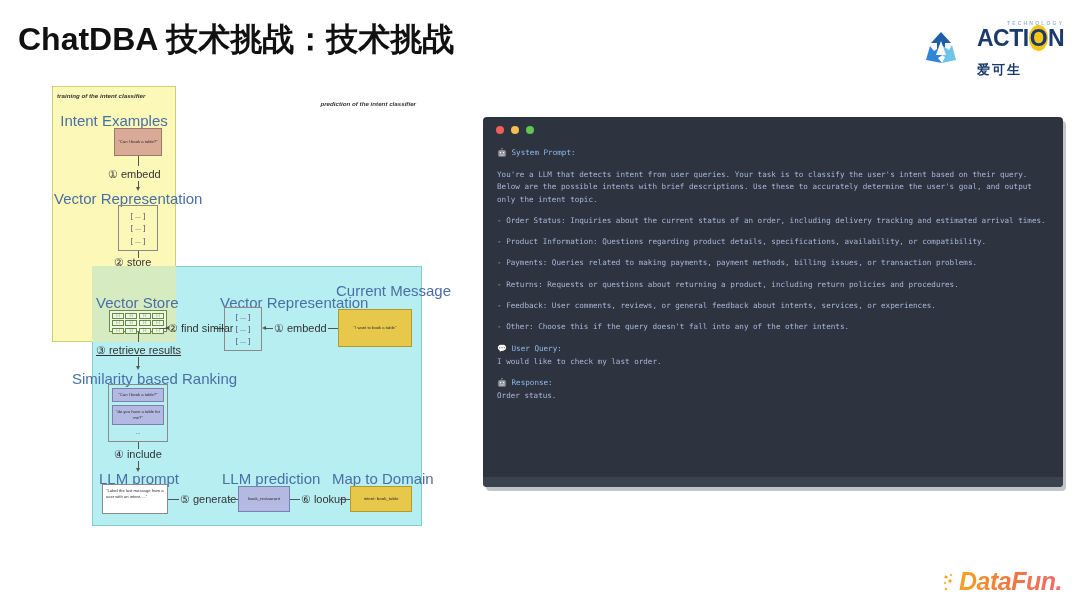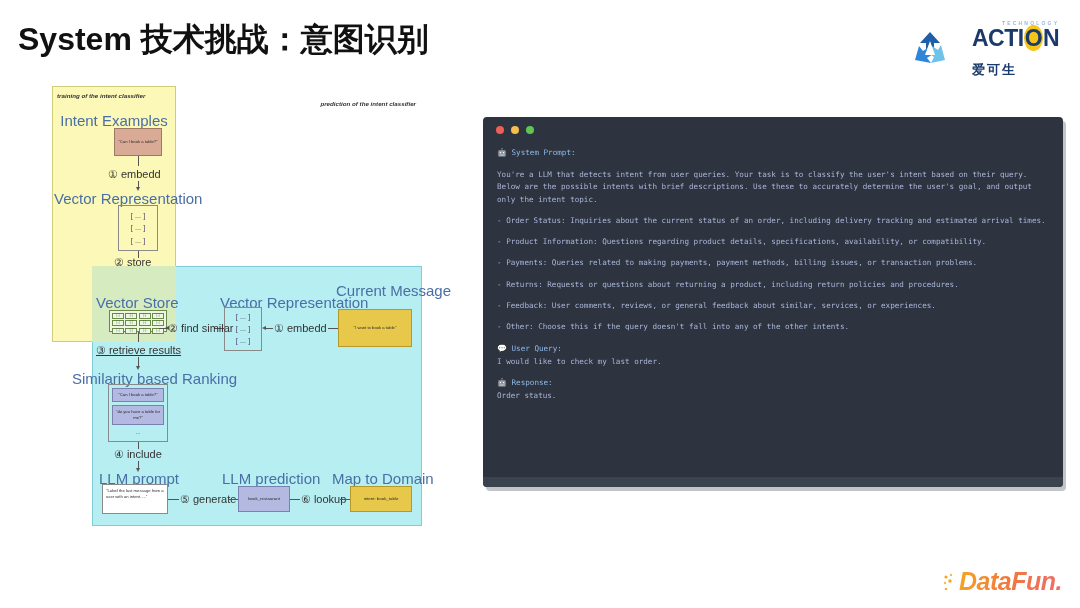--- a/index.html
+++ b/index.html
@@ -18,23 +18,23 @@
     font-size: 32px;
     font-weight: bold;
     color: #111111;
     letter-spacing: 0px;
     white-space: nowrap;
   }
 
   
   .action-logo {
     position: absolute;
-    right: 24px; top: 26px;
+    right: 13px; top: 26px;
     width: 146px; height: 44px;
-    display: flex; align-items: center; gap: 22px;
+    display: flex; align-items: center; gap: 16px;
   }
   .action-mark { width: 40px; height: 40px; flex: 0 0 40px; }
   .action-text { display: flex; flex-direction: column; line-height: 1; }
   .action-tech {
     font-size: 5px; color: #9ab8d8; letter-spacing: 2.2px;
     text-align: right; margin-bottom: 1px; font-weight: bold;
   }
   .action-word {
     font-size: 23px; font-weight: bold; color: #1a3a6b;
     letter-spacing: -0.5px; line-height: 1; position: relative;
@@ -173,21 +173,21 @@
   .term-emoji { font-size: 8px; }
   .term-blank { height: 9px; }
   .term-foot {
     position: absolute; left: 0; bottom: 0;
     width: 100%; height: 10px; background: #3b434f;
   }
 </style>
 </head>
 <body>
 
-<div class="slide-title">System 技术挑战：意图识别</div>
+<div class="slide-title">ChatDBA 技术挑战：技术挑战</div>
 
 <div class="action-logo">
   <svg class="action-mark" viewBox="0 0 40 40">
     <path d="M20 4 L30 15 L24 15 L24 22 L16 22 L16 15 L10 15 Z" fill="#1e5fa8"></path>
     <path d="M5 32 L9 18 L13 23 L19 19 L23 26 L17 30 L21 35 Z" fill="#2f86d8"></path>
     <path d="M35 32 L21 35 L24 29 L18 25 L22 18 L28 22 L31 17 Z" fill="#6fc3e8"></path>
     <path d="M20 13 L25 27 L15 27 Z" fill="#ffffff"></path>
   </svg>
   <div class="action-text">
     <div class="action-tech">TECHNOLOGY</div>
@@ -325,20 +325,20 @@
     <span class="tdot r"></span>
     <span class="tdot y"></span>
     <span class="tdot g"></span>
   </div>
   <div class="term-body"><span class="term-emoji">🤖</span> <span class="term-label">System Prompt:</span>
 <div class="term-blank"></div><span>You're a LLM that detects intent from user queries. Your task is to classify the user's intent based on their query. Below are the possible intents with brief descriptions. Use these to accurately determine the user's goal, and output only the intent topic.</span>
 <div class="term-blank"></div><span>- Order Status: Inquiries about the current status of an order, including delivery tracking and estimated arrival times.</span>
 <div class="term-blank"></div><span>- Product Information: Questions regarding product details, specifications, availability, or compatibility.</span>
 <div class="term-blank"></div><span>- Payments: Queries related to making payments, payment methods, billing issues, or transaction problems.</span>
 <div class="term-blank"></div><span>- Returns: Requests or questions about returning a product, including return policies and procedures.</span>
-<div class="term-blank"></div><span>- Feedback: User comments, reviews, or general feedback about similar, services, or experiences.</span>
+<div class="term-blank"></div><span>- Feedback: User comments, reviews, or general feedback about intents, services, or experiences.</span>
 <div class="term-blank"></div><span>- Other: Choose this if the query doesn't fall into any of the other intents.</span>
 <div class="term-blank"></div><span class="term-emoji">💬</span> <span class="term-label">User Query:</span>
 <span>I would like to check my last order.</span>
 <div class="term-blank"></div><span class="term-emoji">🤖</span> <span class="term-label">Response:</span>
 <span>Order status.</span></div>
   <div class="term-foot"></div>
 </div>
 
 </body></html>

